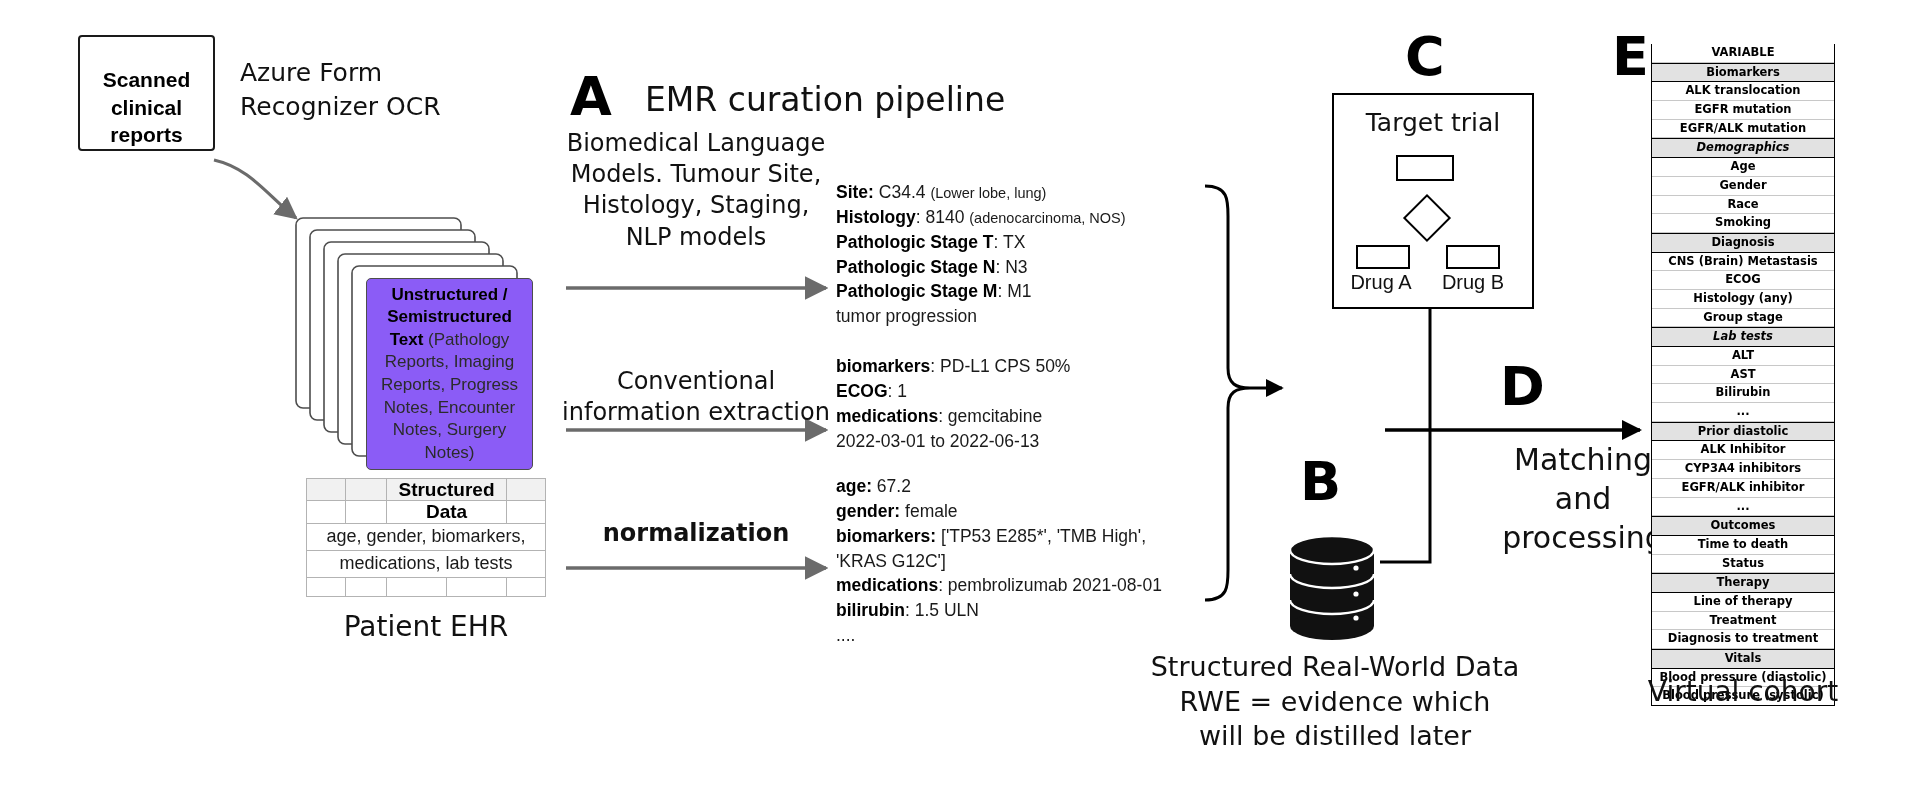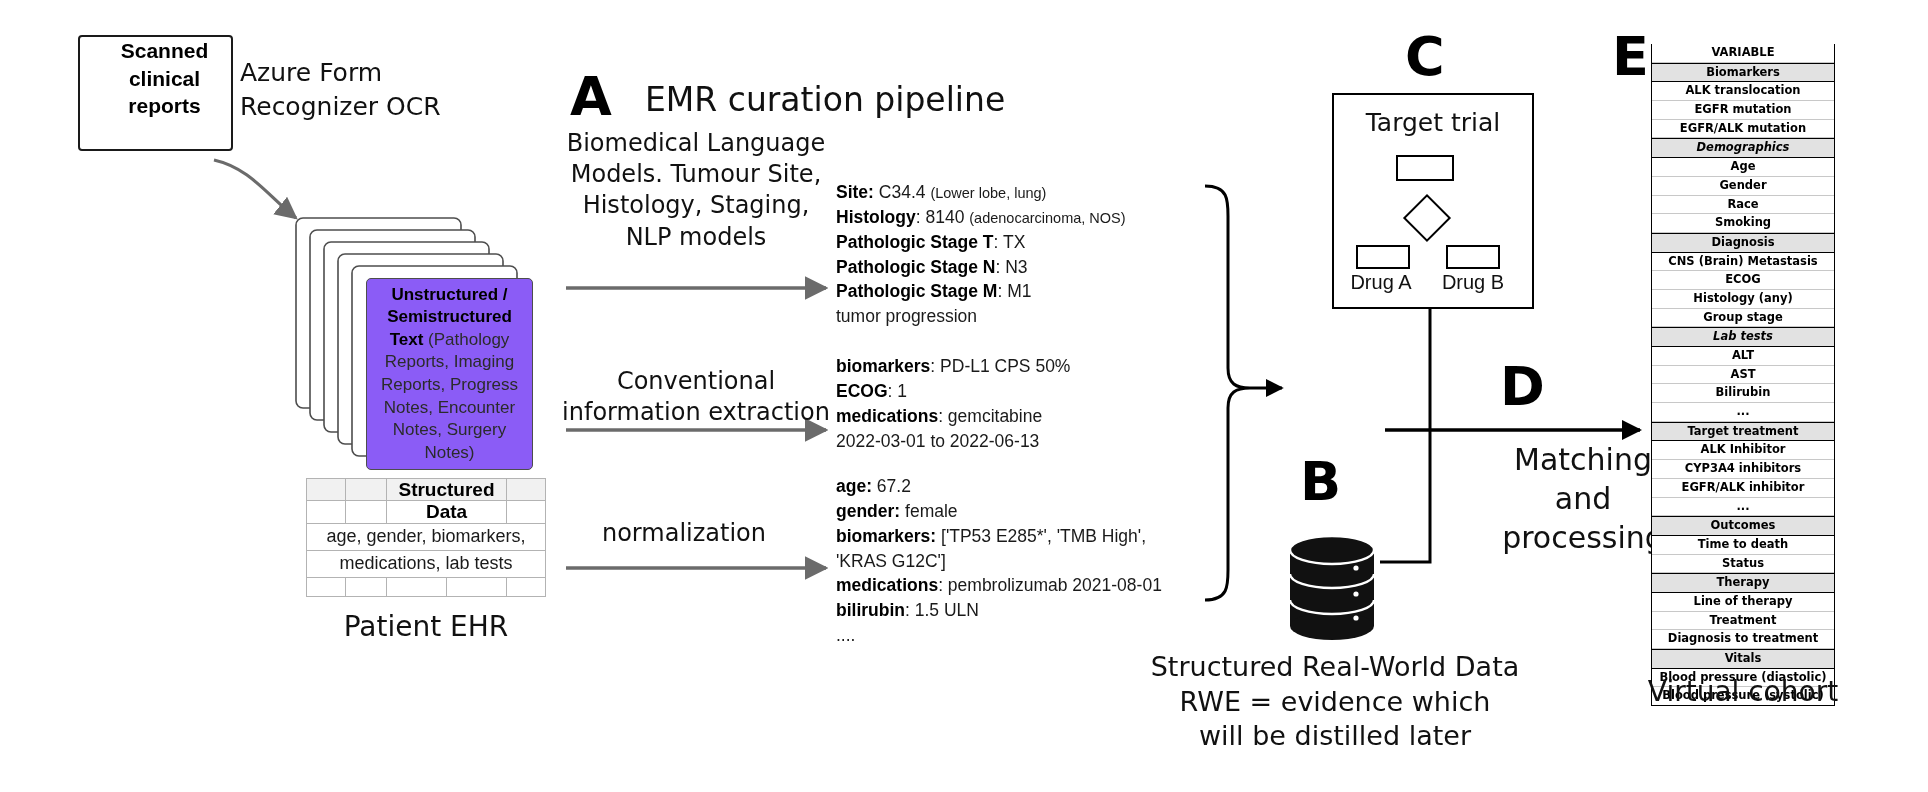--- a/index.html
+++ b/index.html
@@ -24,21 +24,21 @@
     font-weight:700;
     font-size:54px;
     line-height:1;
     color:#000;
   }
 
   
   #scanned-box{
     left:78px;top:35px;width:133px;height:112px;
     border:2px solid #1a1a1a;border-radius:4px;background:#fff;
-    display:flex;align-items:flex-start;justify-content:center;padding-left:18px;
+    display:flex;align-items:flex-end;justify-content:center;
   }
   #scanned-box .txt{
     font-family:"Liberation Sans", sans-serif;
     font-weight:700;font-size:21px;line-height:1.32;text-align:center;color:#000;
   }
 
   
   .doc-card{
     border:1.6px solid #4d4d4d;border-radius:5px;background:#8b5cf6;
   }
@@ -278,21 +278,21 @@
     <div>information extraction</div>
   </div>
 
   <div class="abs arrow-label" style="left:560px;top:128px;width:272px;">
     <div>Biomedical Language</div>
     <div>Models. Tumour Site,</div>
     <div>Histology, Staging,</div>
     <div>NLP models</div>
   </div>
 
-  <div class="abs arrow-label" style="left:548px;top:518px;width:272px;">
+  <div class="abs arrow-label" style="left:560px;top:518px;width:272px;font-weight:bold;">
     <div>normalization</div>
   </div>
 
   <div class="abs arrow-label" style="left:1478px;top:440px;width:210px;font-size:30px;line-height:1.3;">
     <div>Matching</div>
     <div>and</div>
     <div>processing</div>
   </div>
 
   <div class="abs extract" style="left:836px;top:180px;width:360px;">
@@ -389,21 +389,21 @@
       <div class="row head">Diagnosis</div>
       <div class="row">CNS (Brain) Metastasis</div>
       <div class="row">ECOG</div>
       <div class="row">Histology (any)</div>
       <div class="row">Group stage</div>
       <div class="row head ital">Lab tests</div>
       <div class="row">ALT</div>
       <div class="row">AST</div>
       <div class="row">Bilirubin</div>
       <div class="row">...</div>
-      <div class="row head">Target treatment</div>
+      <div class="row head">Prior diastolic</div>
       <div class="row">ALK Inhibitor</div>
       <div class="row">CYP3A4 inhibitors</div>
       <div class="row">EGFR/ALK inhibitor</div>
       <div class="row">...</div>
       <div class="row head">Outcomes</div>
       <div class="row">Time to death</div>
       <div class="row">Status</div>
       <div class="row head">Therapy</div>
       <div class="row">Line of therapy</div>
       <div class="row">Treatment</div>

